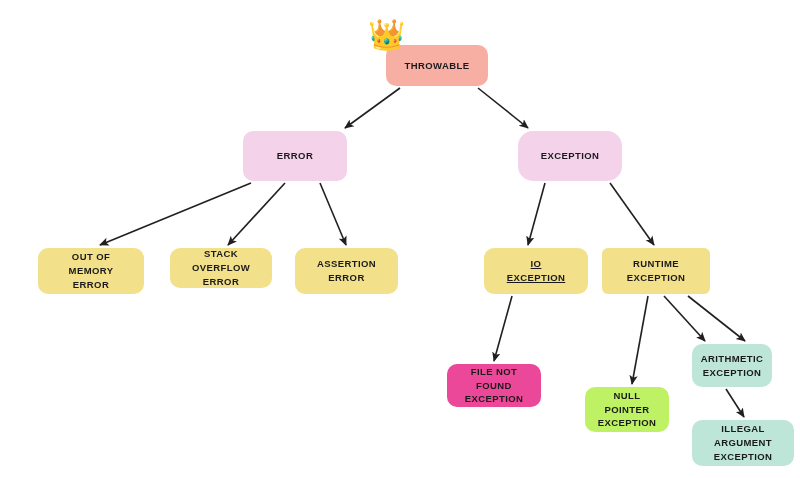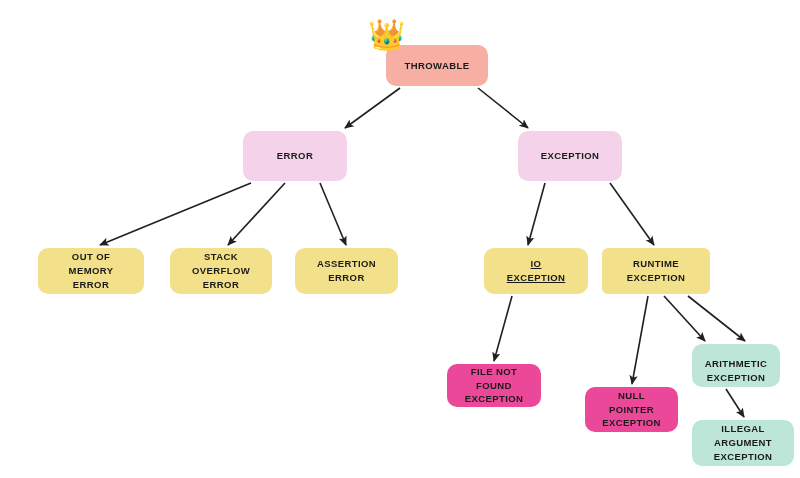--- a/index.html
+++ b/index.html
@@ -77,45 +77,45 @@
       </g>
   </svg>
 
   <div id="node-layer">
       <div class="node" style="left: 386px; top: 45px; width: 102px; height: 41px; background: rgb(247, 175, 164);">
         <span class="node-label" style="color: rgb(26, 26, 26);">THROWABLE</span>
       </div>
       <div class="node" style="left: 243px; top: 131px; width: 104px; height: 50px; background: rgb(244, 211, 234);">
         <span class="node-label" style="color: rgb(26, 26, 26);">ERROR</span>
       </div>
-      <div class="node" style="left: 518px; top: 131px; width: 104px; height: 50px; background: rgb(244, 211, 234);">
+      <div class="node" style="left: 518px; top: 131px; width: 104px; height: 50px; background: rgb(244, 211, 234); border-radius: 15px;">
         <span class="node-label" style="color: rgb(26, 26, 26);">EXCEPTION</span>
       </div>
       <div class="node" style="left: 38px; top: 248px; width: 106px; height: 46px; background: rgb(243, 224, 138);">
         <span class="node-label" style="color: rgb(26, 26, 26);">OUT OF MEMORY ERROR</span>
       </div>
-      <div class="node" style="left: 170px; top: 248px; width: 102px; height: 46px; background: rgb(243, 224, 138);">
+      <div class="node" style="left: 170px; top: 248px; width: 102px; height: 40px; background: rgb(243, 224, 138);">
         <span class="node-label" style="color: rgb(26, 26, 26);">STACK OVERFLOW ERROR</span>
       </div>
       <div class="node" style="left: 295px; top: 248px; width: 103px; height: 46px; background: rgb(243, 224, 138);">
         <span class="node-label" style="color: rgb(26, 26, 26);">ASSERTION ERROR</span>
       </div>
       <div class="node" style="left: 484px; top: 248px; width: 104px; height: 46px; background: rgb(243, 224, 138);">
         <span class="node-label" style="color: rgb(26, 26, 26); text-decoration: underline;">IO EXCEPTION</span>
       </div>
       <div class="node" style="left: 602px; top: 248px; width: 108px; height: 46px; background: rgb(243, 224, 138); border-radius: 6px;">
         <span class="node-label" style="color: rgb(26, 26, 26);">RUNTIME EXCEPTION</span>
       </div>
       <div class="node" style="left: 447px; top: 364px; width: 94px; height: 43px; background: #ec4899;">
         <span class="node-label" style="color: rgb(26, 26, 26);">FILE NOT FOUND EXCEPTION</span>
       </div>
-      <div class="node" style="left: 585px; top: 387px; width: 93px; height: 45px; background: #ec4899;">
+      <div class="node" style="left: 585px; top: 387px; width: 84px; height: 45px; background: #bef264;">
         <span class="node-label" style="color: rgb(26, 26, 26);">NULL POINTER EXCEPTION</span>
       </div>
-      <div class="node" style="left: 692px; top: 344px; width: 88px; height: 43px; background: rgb(190, 230, 216); align-items: flex-end;">
+      <div class="node" style="left: 692px; top: 344px; width: 80px; height: 43px; background: rgb(190, 230, 216);">
         <span class="node-label" style="color: rgb(26, 26, 26);">ARITHMETIC EXCEPTION</span>
       </div>
       <div class="node" style="left: 692px; top: 420px; width: 102px; height: 46px; background: rgb(190, 230, 216);">
         <span class="node-label" style="color: rgb(26, 26, 26);">ILLEGAL ARGUMENT EXCEPTION</span>
       </div>
     </div>
   <div id="decoration-layer">
       <span class="crown" style="left: 368px; top: 20px; font-size: 30px;">👑</span>
     </div>
 

